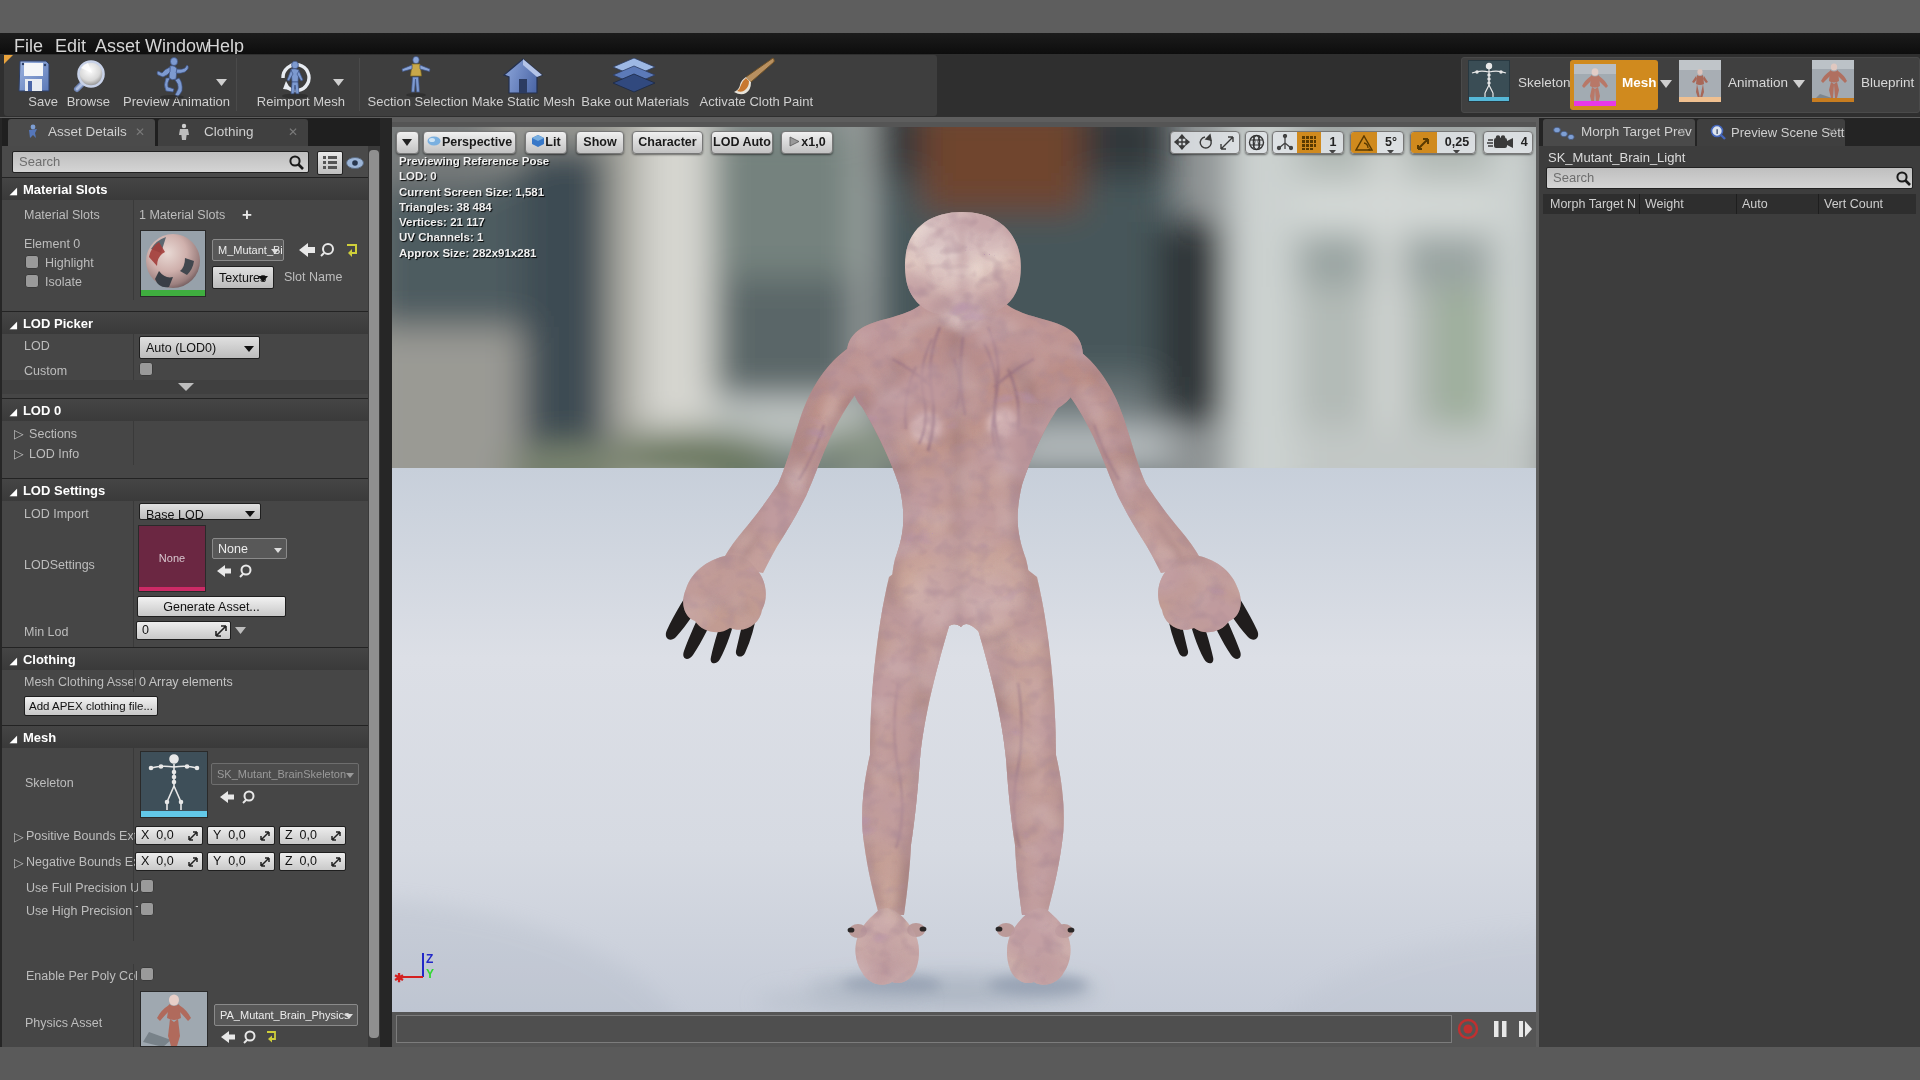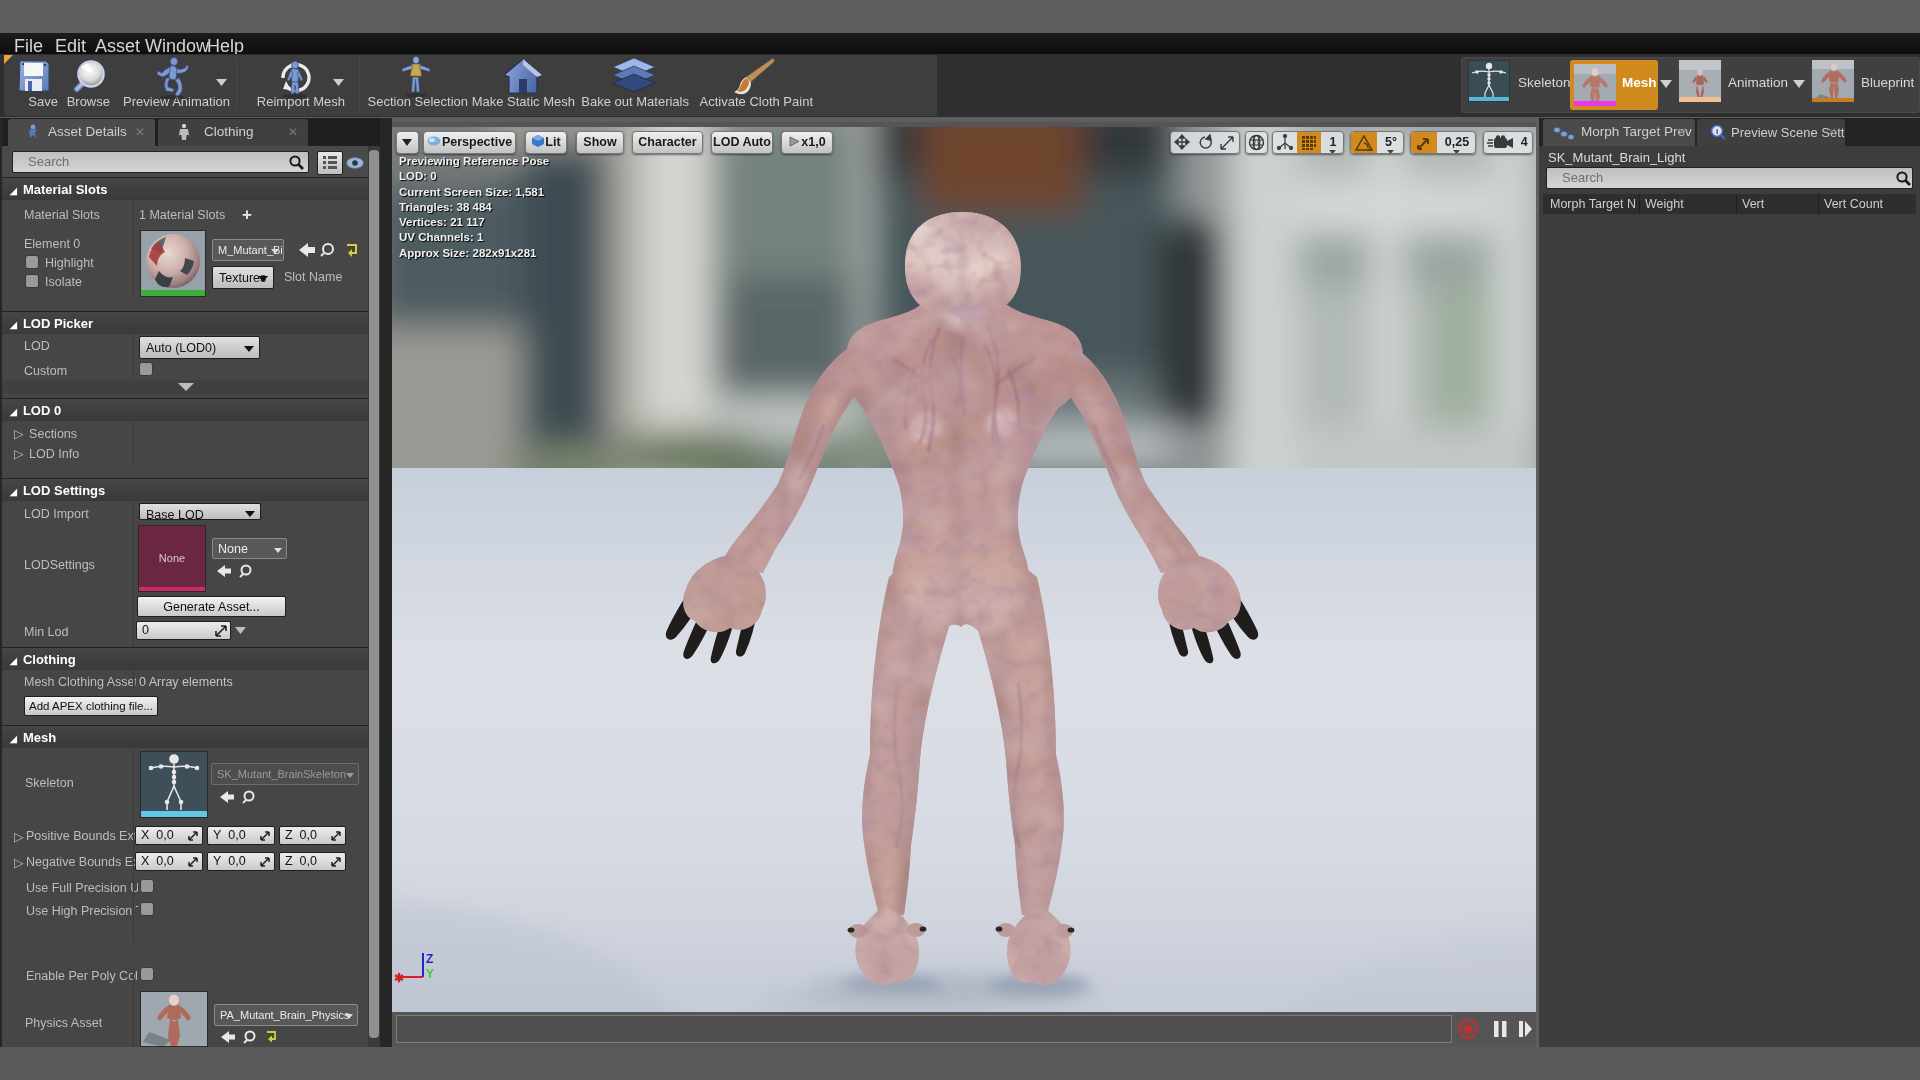--- a/index.html
+++ b/index.html
@@ -26,21 +26,21 @@
 
 #leftpanel { left:2px; top:118px; width:378px; height:929px; background:#2b2b2b; }
 #rightpanel { left:1539px; top:118px; width:381px; height:929px; background:#1f1f1f; }
 #bottomstrip { left:0; top:1047px; width:1920px; height:33px; background:#5a5a5a; }
 #gapLV { left:380px; top:118px; width:12px; height:929px; background:#262626; }
 
 .tabrow { position:absolute; left:0; top:0; width:100%; height:28px; background:#1f1f1f; }
 .tab { position:absolute; top:1px; height:27px; font-size:13.5px; color:#cfcfcf; white-space:nowrap; overflow:hidden; }
 .tab .x { color:#7a7a7a; font-size:12px; }
 .searchbox { position:absolute; height:22px; background:linear-gradient(#bfbfbf,#d4d4d4);
-  border:1px solid #222; border-radius:2px; color:#6e6e6e; font-size:13px; line-height:20px; padding-left:15px; }
+  border:1px solid #222; border-radius:2px; color:#6e6e6e; font-size:13px; line-height:20px; padding-left:6px; }
 
 
 .cat { position:absolute; left:0; width:366px; background:linear-gradient(#454545,#3a3a3a);
   color:#fff; font-weight:bold; font-size:13px; border-top:1px solid #232323; }
 .cat .arr { display:inline-block; margin:0 6px 0 8px; font-size:9px; }
 .row { position:absolute; color:#bdbdbd; font-size:12.5px; }
 .ddl { position:absolute; background:linear-gradient(#e0e0e0,#bcbcbc); border:1px solid #1f1f1f;
   border-radius:2px; color:#111; font-size:12.5px; padding-left:6px; }
 .ddl .caret { position:absolute; right:5px; top:45%; width:0; height:0;
   border-left:5px solid transparent; border-right:5px solid transparent; border-top:6px solid #111; }
@@ -916,21 +916,21 @@
     <div class="abs" style="left:0;top:28px;width:381px;height:901px;background:#3d3d3d"></div>
     <div class="row" style="left:9px;top:32px;color:#dcdcdc;font-size:13px">SK_Mutant_Brain_Light</div>
     <div class="searchbox" style="left:7px;top:49px;width:367px">Search</div>
     <svg class="abs" style="left:356px;top:52px" width="17" height="17" viewBox="0 0 17 17">
         <circle cx="7" cy="7" r="4.6" fill="none" stroke="#1a1a1a" stroke-width="2"></circle>
         <line x1="10.5" y1="10.5" x2="15" y2="15" stroke="#1a1a1a" stroke-width="2.6"></line>
       </svg>
     <div class="abs" style="left:4px;top:76px;width:373px;height:20px;background:#2e2e2e"></div>
     <div class="row" style="left:11px;top:79px;color:#cecece">Morph Target N</div>
     <div class="row" style="left:106px;top:79px;color:#cecece">Weight</div>
-    <div class="row" style="left:203px;top:79px;color:#cecece">Vert</div>
+    <div class="row" style="left:203px;top:79px;color:#cecece">Auto</div>
     <div class="row" style="left:285px;top:79px;color:#cecece">Vert Count</div>
     <div class="abs" style="left:100px;top:76px;width:1px;height:20px;background:#1e1e1e"></div>
     <div class="abs" style="left:197px;top:76px;width:1px;height:20px;background:#1e1e1e"></div>
     <div class="abs" style="left:279px;top:76px;width:1px;height:20px;background:#1e1e1e"></div>
   </div>
 
   <div id="bottomstrip" class="abs"></div>
 </div>
 
 </body></html>

